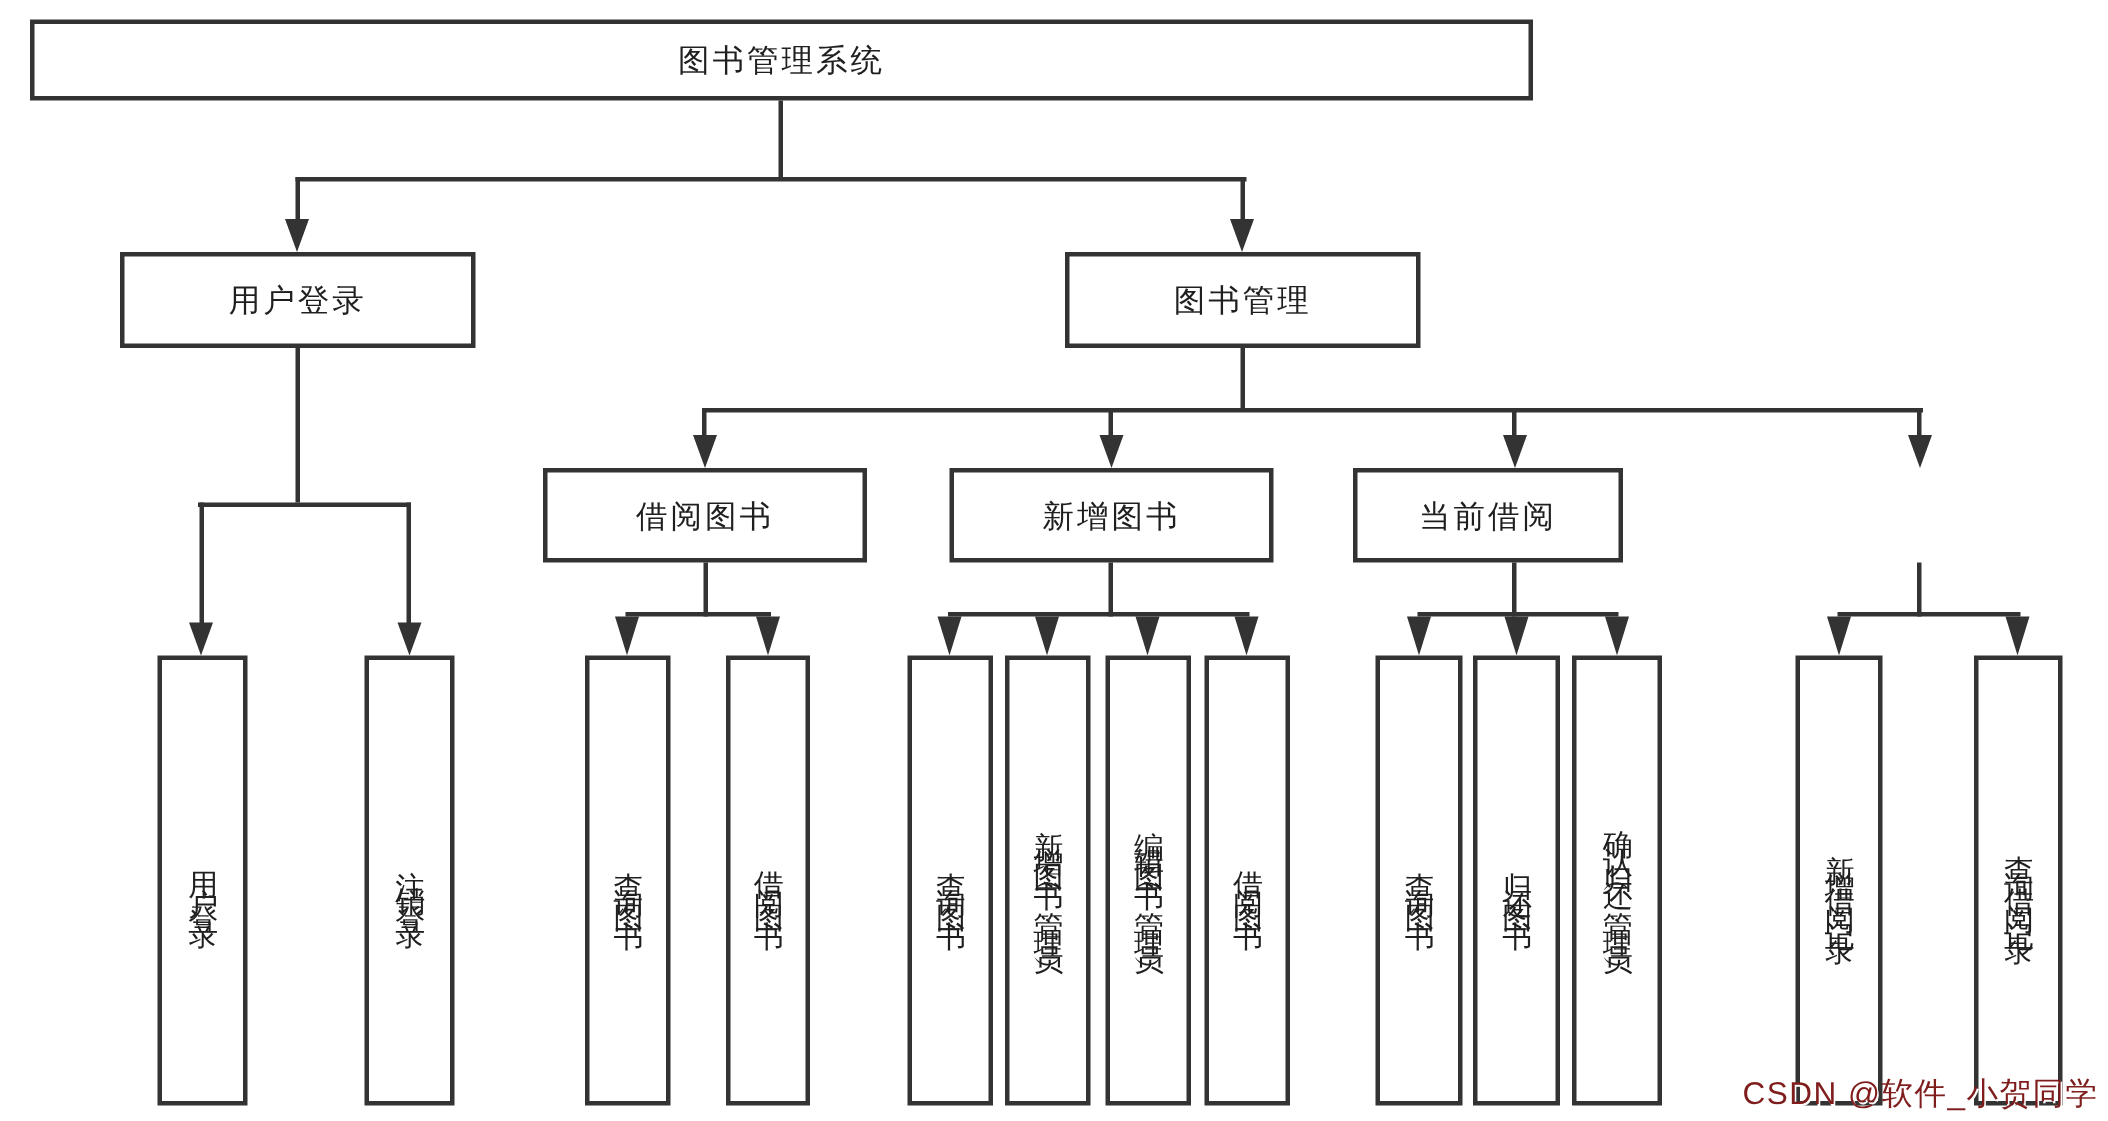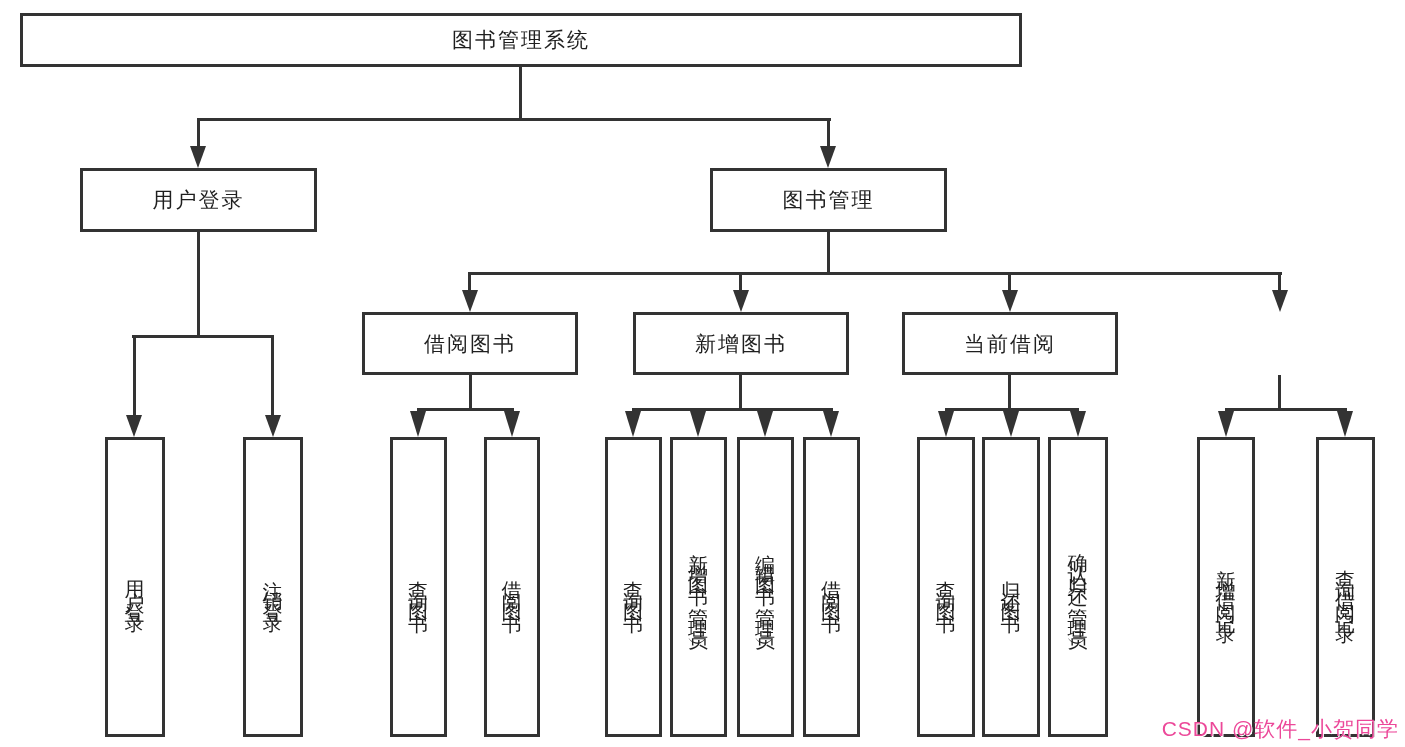--- a/index.html
+++ b/index.html
@@ -21,21 +21,21 @@
   .hline { height:3px; }
   .vline { width:3px; }
   .arrow {
     position:absolute; width:0; height:0;
     border-left:8px solid transparent; border-right:8px solid transparent;
     border-top:22px solid #333333;
   }
   .arrow.t { border-top-width:26px; }
   .watermark {
     position:absolute; right:6px; bottom:4px; z-index:5;
-    font-size:21px; letter-spacing:1px; color:#ec4899;
+    font-size:21px; letter-spacing:1px; color:#7f1d1d;
     text-shadow:1px 1px 0 #ffffff;
   }
 </style>
 </head>
 <body>
 
 <div class="canvas">
 
   <div class="node h" style="left:20px;top:13px;width:1002px;height:54px">
     <span>图书管理系统</span>
@@ -47,21 +47,21 @@
   <div class="node h" style="left:710px;top:168px;width:237px;height:64px">
     <span>图书管理</span>
   </div>
 
   <div class="node h" style="left:362px;top:312px;width:216px;height:63px">
     <span>借阅图书</span>
   </div>
   <div class="node h" style="left:633px;top:312px;width:216px;height:63px">
     <span>新增图书</span>
   </div>
-  <div class="node h" style="left:902px;top:312px;width:216px;height:63px">
+  <div class="node h" style="left:902px;top:312px;width:180px;height:63px">
     <span>当前借阅</span>
   </div>
 
   <div class="node v" style="left:105px;top:437px;width:60px;height:300px">
     <span>用户登录</span>
   </div>
   <div class="node v" style="left:243px;top:437px;width:60px;height:300px">
     <span>注销登录</span>
   </div>
 

